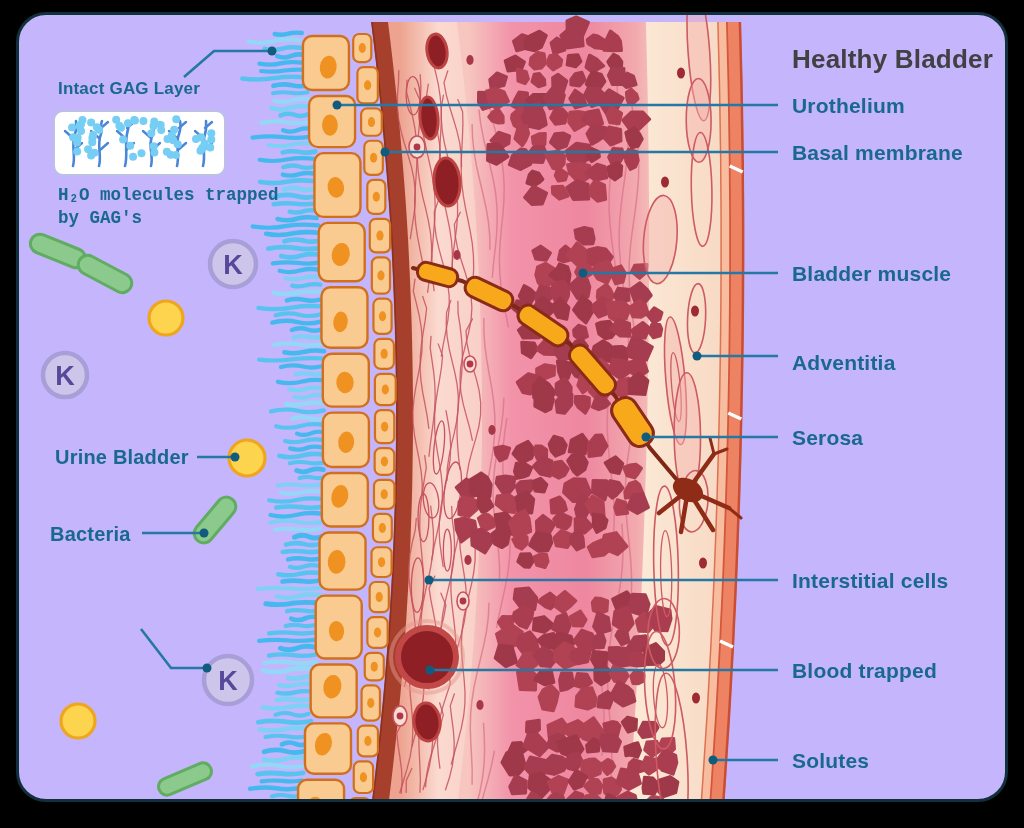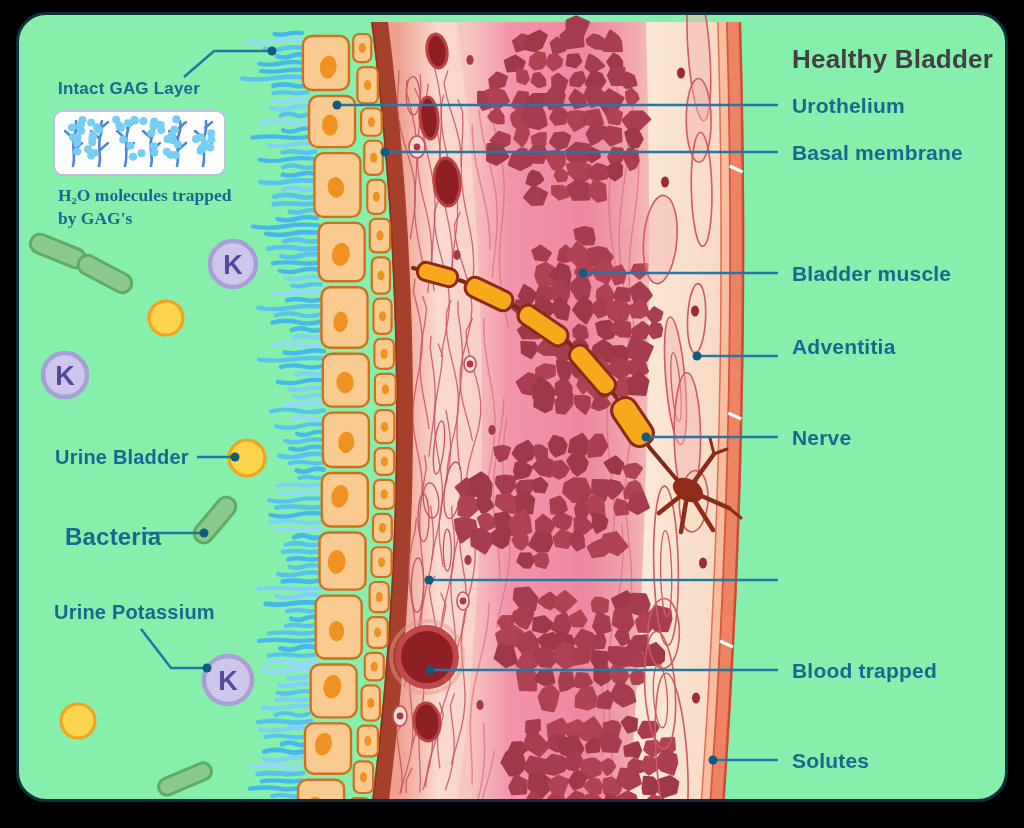--- a/index.html
+++ b/index.html
@@ -2,35 +2,35 @@
 <html><head>
 <meta charset="utf-8">
 <style>
   html,body{margin:0;padding:0;}
   body{
     width:1024px;height:828px;background:#000;position:relative;overflow:hidden;
     font-family:"Liberation Sans",sans-serif;
   }
   .card{
     position:absolute;left:16px;top:12px;width:992px;height:790px;
-    box-sizing:border-box;background:#86efac;border:3px solid #12303c;border-radius:30px;
+    box-sizing:border-box;background:#c4b5fd;border:3px solid #12303c;border-radius:30px;
     overflow:hidden;
   }
   .stage{position:absolute;left:-19px;top:-15px;width:1024px;height:828px;}
   svg.art{position:absolute;left:0;top:0;}
   .overlay{position:absolute;left:0;top:0;width:1024px;height:828px;pointer-events:none;}
   .llabel,.rlabel{
     position:absolute;color:#19688E;font-weight:700;letter-spacing:.2px;white-space:nowrap;
   }
   .title{
     position:absolute;left:792px;top:44px;font-size:26px;font-weight:700;color:#414042;
     letter-spacing:.2px;white-space:nowrap;
   }
   .rlabel{left:792px;font-size:21px;}
-  .h2o{font-family:Liberation Serif, serif;font-weight:700;font-size:17.5px;color:#19688E;position:absolute;white-space:nowrap;}
+  .h2o{font-family:Liberation Mono, monospace;font-weight:700;font-size:17.5px;color:#19688E;position:absolute;white-space:nowrap;}
   .ksym{
     position:absolute;width:48px;text-align:center;color:#57489A;
     font-weight:700;font-size:27px;line-height:30px;
   }
 </style>
 </head>
 <body>
 
 <div class="card">
   <div class="stage">
@@ -752,28 +752,28 @@
         </g>
       </svg>
 
     <div class="overlay">
       <div class="title">Healthy Bladder</div>
 
       <div class="llabel" style="left:58px;top:79px;font-size:17px">Intact GAG Layer</div>
       <div class="h2o" style="left:58px;top:185px">H₂O molecules trapped</div>
       <div class="h2o" style="left:58px;top:208px">by GAG's</div>
       <div class="llabel" style="left:55px;top:446px;font-size:20px">Urine Bladder</div>
-      <div class="llabel" style="left:65px;top:523px;font-size:24px">Bacteria</div>
-      <div class="llabel" style="left:54px;top:601px;font-size:20px">Urine Potassium</div>
+      <div class="llabel" style="left:50px;top:523px;font-size:20px">Bacteria</div>
 
       <div class="rlabel" style="top:94px">Urothelium</div>
       <div class="rlabel" style="top:262px">Bladder muscle</div>
       <div class="rlabel" style="top:141px">Basal membrane</div>
-      <div class="rlabel" style="top:335px">Adventitia</div>
-      <div class="rlabel" style="top:426px">Nerve</div>
+      <div class="rlabel" style="top:351px">Adventitia</div>
+      <div class="rlabel" style="top:426px">Serosa</div>
+      <div class="rlabel" style="top:569px">Interstitial cells</div>
       <div class="rlabel" style="top:659px">Blood trapped</div>
       <div class="rlabel" style="top:749px">Solutes</div>
 
       <div class="ksym" style="left:209px;top:250px">K</div>
       <div class="ksym" style="left:41px;top:361px">K</div>
       <div class="ksym" style="left:204px;top:666px">K</div>
     </div>
   </div>
 </div>
 

